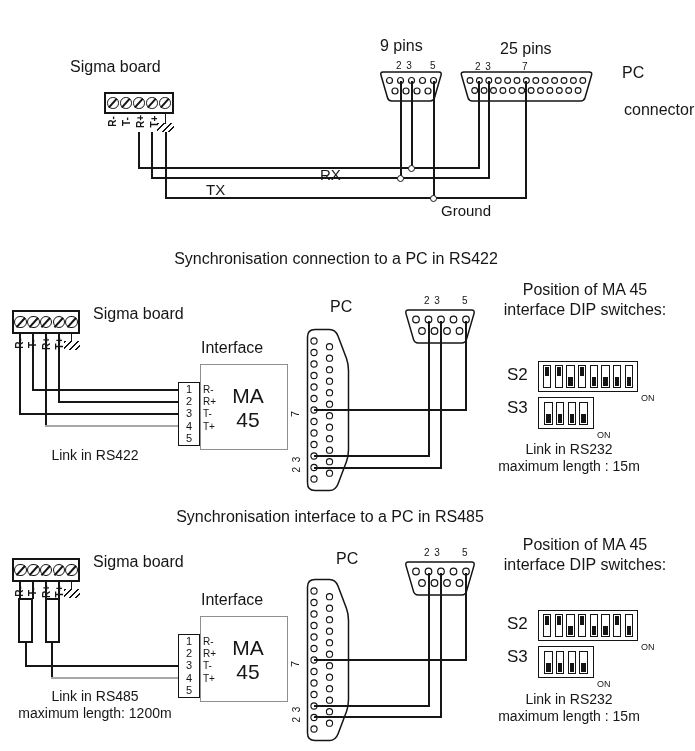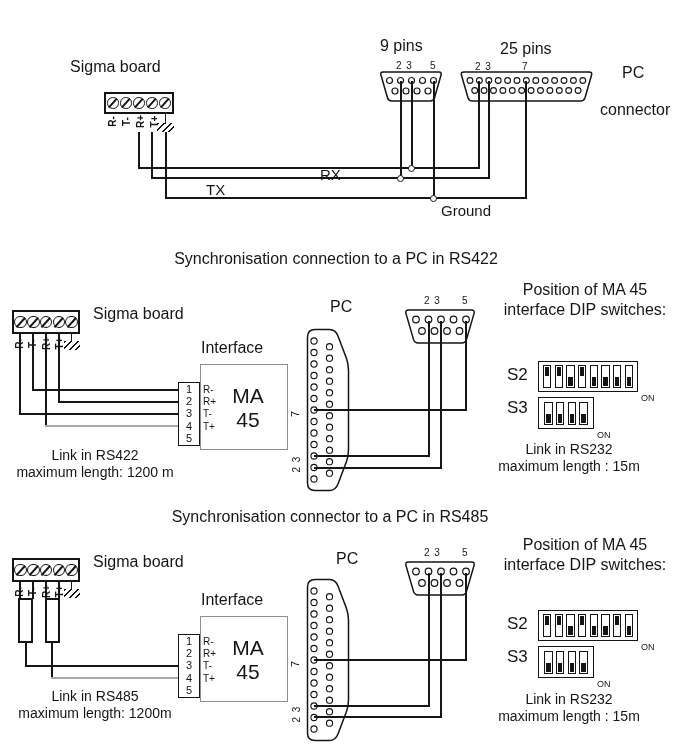--- a/index.html
+++ b/index.html
@@ -189,21 +189,21 @@
         <use href="#sym-db25h"></use>
       </svg>
   </div>
   <div class="txt t10" style="left:475px;top:61px;letter-spacing:1px;">2 3</div>
   <div class="txt t10" style="left:522px;top:61px;">7</div>
   <div class="wire" style="left:478.4px;top:81px;width:2px;height:88px;"></div>
   <div class="wire" style="left:487.8px;top:81px;width:2px;height:98px;"></div>
   <div class="wire" style="left:525.4px;top:81px;width:2px;height:118px;"></div>
 
   <div class="txt t16" style="left:622px;top:64px;">PC</div>
-  <div class="txt t16" style="left:600px;top:101px;">connector</div>
+  <div class="txt t16" style="left:624px;top:101px;">connector</div>
 
   <div class="txt t16 ctr" style="left:0;top:250px;width:672px;">Synchronisation connection to a PC in RS422</div>
   <div class="txt t16" style="left:93px;top:305px;">Sigma board</div>
 
   <div class="block block-b" style="left:12px;top:310px;width:68px;height:24px;">
     <span class="screw"></span>
       <span class="screw"></span>
       <span class="screw"></span>
       <span class="screw"></span>
       <span class="screw"></span>
@@ -220,21 +220,20 @@
     </div>
   <div class="wire" style="left:70.6px;top:334px;width:1.6px;height:8px;"></div>
   <div class="gnd" style="left:63.5px;top:341px;width:16px;height:9px;"></div>
 
   <div class="wire" style="left:31.5px;top:389px;width:146.5px;height:2px;"></div>
   <div class="wire" style="left:57.5px;top:401px;width:120.5px;height:2px;"></div>
   <div class="wire" style="left:18.5px;top:413px;width:159.5px;height:2px;"></div>
   <div class="wireg" style="left:44.5px;top:425px;width:133.5px;height:2px;"></div>
 
   <div class="txt t14 ctr" style="left:5px;top:447px;width:180px;">Link in RS422</div>
-  <div class="txt t14 ctr" style="left:5px;top:464px;width:180px;">maximum length: 1200 m</div>
 
   <div class="txt t16" style="left:201px;top:339px;">Interface</div>
   <div class="ifacebox" style="left:200px;top:364px;width:88px;height:86px;"></div>
   <div class="strip" style="left:178px;top:382px;width:22px;height:64px;">
       <div class="strip-num">1</div>
       <div class="strip-num">2</div>
       <div class="strip-num">3</div>
       <div class="strip-num">4</div>
       <div class="strip-num">5</div>
     </div>
@@ -288,21 +287,21 @@
   <div class="dipbox" style="left:538px;top:397px;width:56px;height:32px;">
       <span class="sw off"></span>
       <span class="sw off"></span>
       <span class="sw off"></span>
       <span class="sw off"></span>
     </div>
   <div class="txt t9" style="left:597px;top:398px;">ON</div>
   <div class="txt t14 ctr" style="left:479px;top:441px;width:180px;">Link in RS232</div>
   <div class="txt t14 ctr" style="left:479px;top:458px;width:180px;">maximum length : 15m</div>
 
-  <div class="txt t16 ctr" style="left:0;top:508px;width:660px;">Synchronisation connector to a PC in RS485</div>
+  <div class="txt t16 ctr" style="left:0;top:508px;width:660px;">Synchronisation interface to a PC in RS485</div>
   <div class="txt t16" style="left:93px;top:553px;">Sigma board</div>
 
   <div class="block block-b" style="left:12px;top:558px;width:68px;height:24px;">
     <span class="screw"></span>
       <span class="screw"></span>
       <span class="screw"></span>
       <span class="screw"></span>
       <span class="screw"></span>
   </div>
   <div class="wire" style="left:18.5px;top:582px;width:2px;height:17px;"></div>

